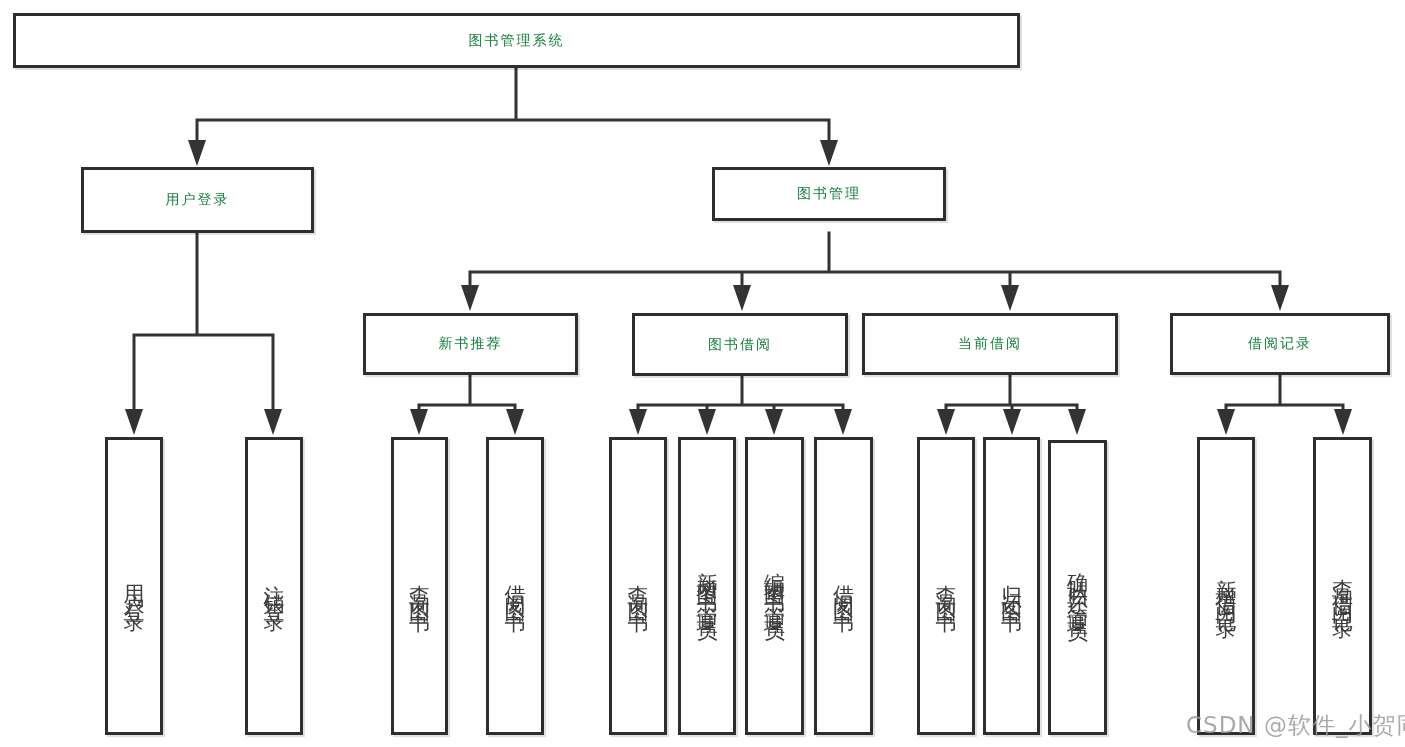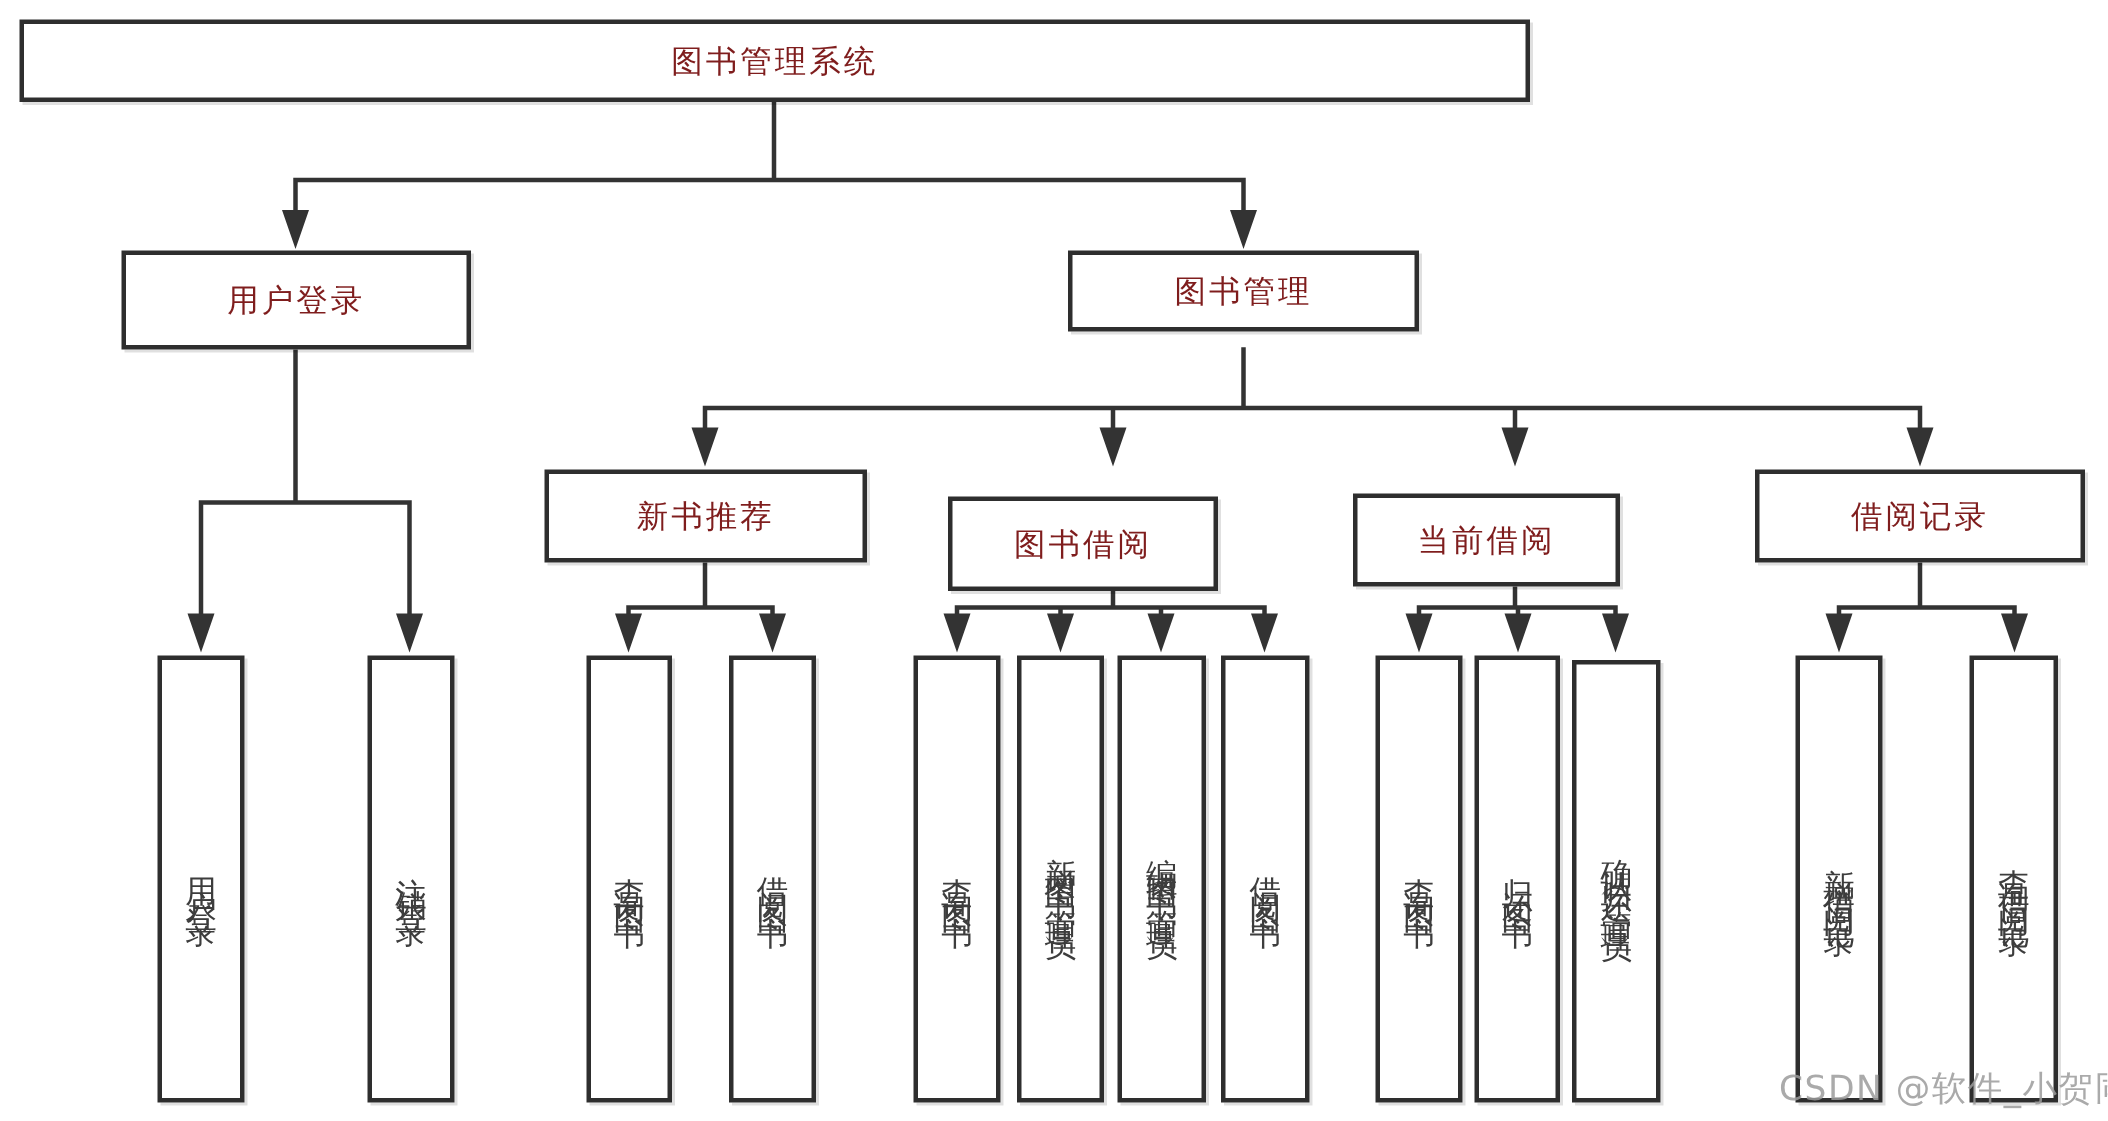--- a/index.html
+++ b/index.html
@@ -5,30 +5,30 @@
   html,body{margin:0;padding:0;background:#ffffff;}
   .canvas{
     position:relative;width:1405px;height:747px;background:#ffffff;overflow:hidden;
     font-family:"DejaVu Sans","Liberation Sans",sans-serif;
   }
   svg.connectors{position:absolute;left:0;top:0;width:1405px;height:747px;}
 
   
   .hbox{
     position:absolute;display:flex;align-items:center;justify-content:center;
-    border:3px solid #2e2e2e;background:#ffffff;color:#7f1d1d;
-    font-size:21px;letter-spacing:2px;white-space:nowrap;
+    border:3px solid #2e2e2e;background:#ffffff;color:#15803d;
+    font-size:14px;letter-spacing:2px;white-space:nowrap;
     box-shadow:2px 2px 0 rgba(0,0,0,0.12);box-sizing:border-box;
   }
   .b-root{left:13px;top:13px;width:1007px;height:55px;}
   .b-user{left:81px;top:167px;width:233px;height:66px;}
   .b-mgmt{left:712px;top:167px;width:234px;height:54px;}
   .b-nbr{left:363px;top:313px;width:215px;height:62px;}
-  .b-bb{left:632px;top:331px;width:180px;height:63px;text-align:right;}
-  .b-cb{left:902px;top:313px;width:178px;height:62px;margin-top:16px;}
+  .b-bb{left:632px;top:313px;width:216px;height:63px;text-align:right;}
+  .b-cb{left:862px;top:313px;width:256px;height:62px;}
   .b-br{left:1170px;top:313px;width:220px;height:62px;}
 
   
   .vbox{
     position:absolute;top:437px;height:298px;
     display:flex;align-items:center;justify-content:center;
     border:3px solid #2e2e2e;background:#ffffff;color:#3d3d3d;
     font-size:21px;letter-spacing:9px;
     writing-mode:vertical-rl;text-orientation:mixed;
     box-shadow:2px 2px 0 rgba(0,0,0,0.12);box-sizing:border-box;

